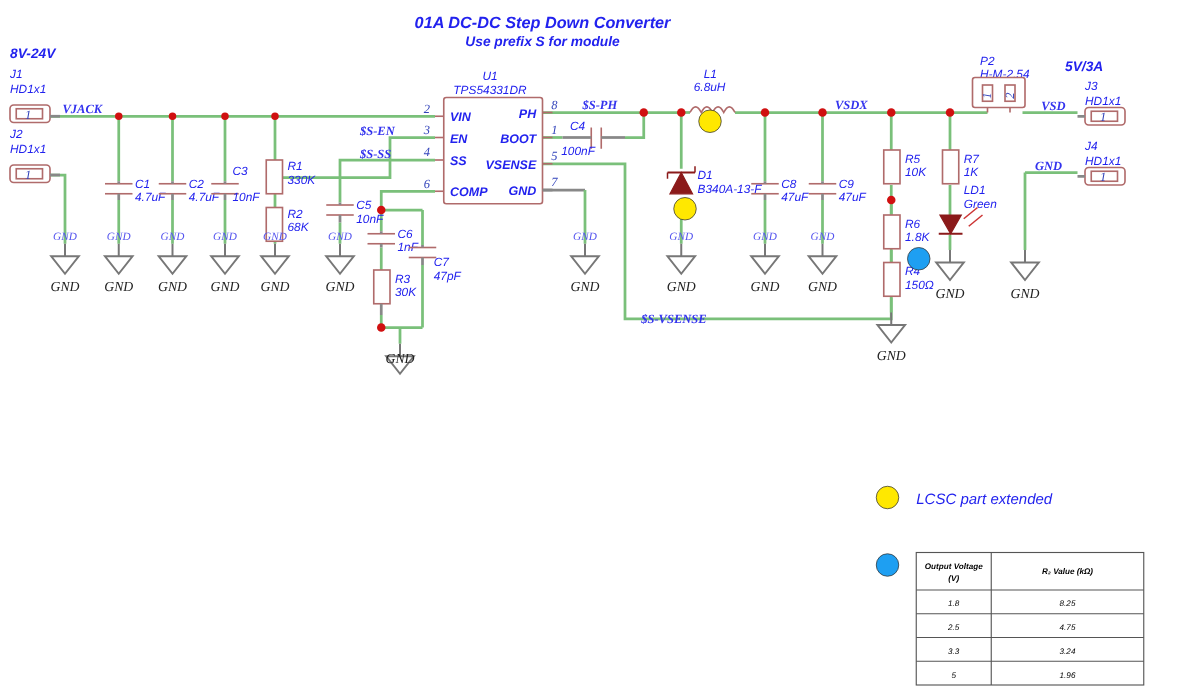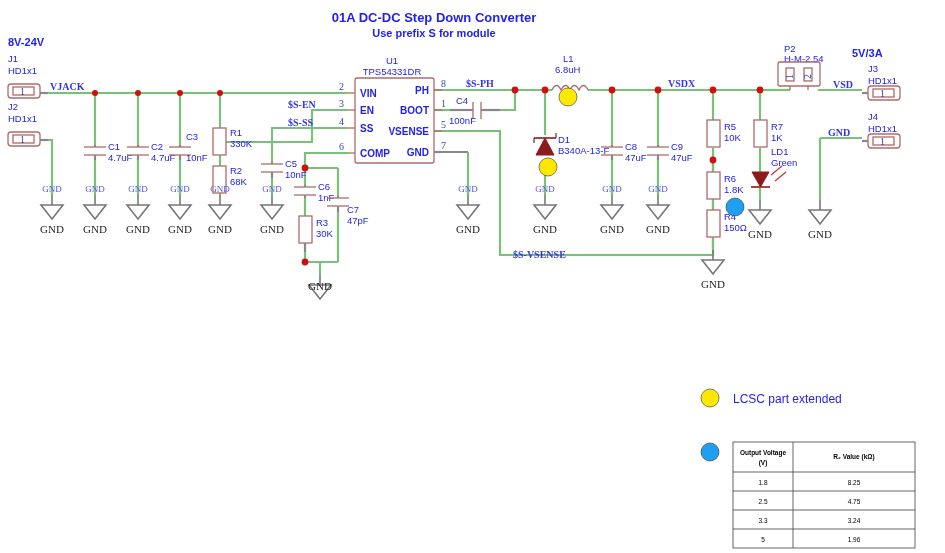--- a/index.html
+++ b/index.html
@@ -1,18 +1,18 @@
 <!DOCTYPE html>
 <html><head>
 <meta charset="utf-8">
 <style>
   html,body{margin:0;padding:0;background:#ffffff;}
   body{width:945px;height:553px;position:relative;overflow:hidden;
        font-family:"Liberation Sans",sans-serif;}
-  #stage{position:absolute;left:0;top:0;width:857px;height:553px;}
+  #stage{position:absolute;left:0;top:0;width:857px;height:553px;font-style:italic;}
   svg{position:absolute;left:0;top:0;}
   .ttl{fill:#2222ee;font-family:"Liberation Sans",sans-serif;font-size:13px;font-weight:bold;text-anchor:middle;}
   .sub{fill:#2222ee;font-family:"Liberation Sans",sans-serif;font-size:11px;font-weight:bold;text-anchor:middle;}
   .net{fill:#3333ee;font-family:"Liberation Serif",serif;font-size:10px;font-weight:bold;}
   .netb{fill:#2222ee;font-family:"Liberation Sans",sans-serif;font-size:11px;font-weight:bold;}
   .des{fill:#2222ee;font-family:"Liberation Sans",sans-serif;font-size:9.5px;}
   .pin{fill:#2222ee;font-family:"Liberation Sans",sans-serif;font-size:10px;font-weight:bold;}
   .pnum{fill:#3344bb;font-family:"Liberation Serif",serif;font-size:10px;}
   .gndt{fill:#222;font-family:"Liberation Serif",serif;font-size:11px;text-anchor:middle;}
   .gndl{fill:#5555ee;font-family:"Liberation Serif",serif;font-size:9px;text-anchor:middle;}

